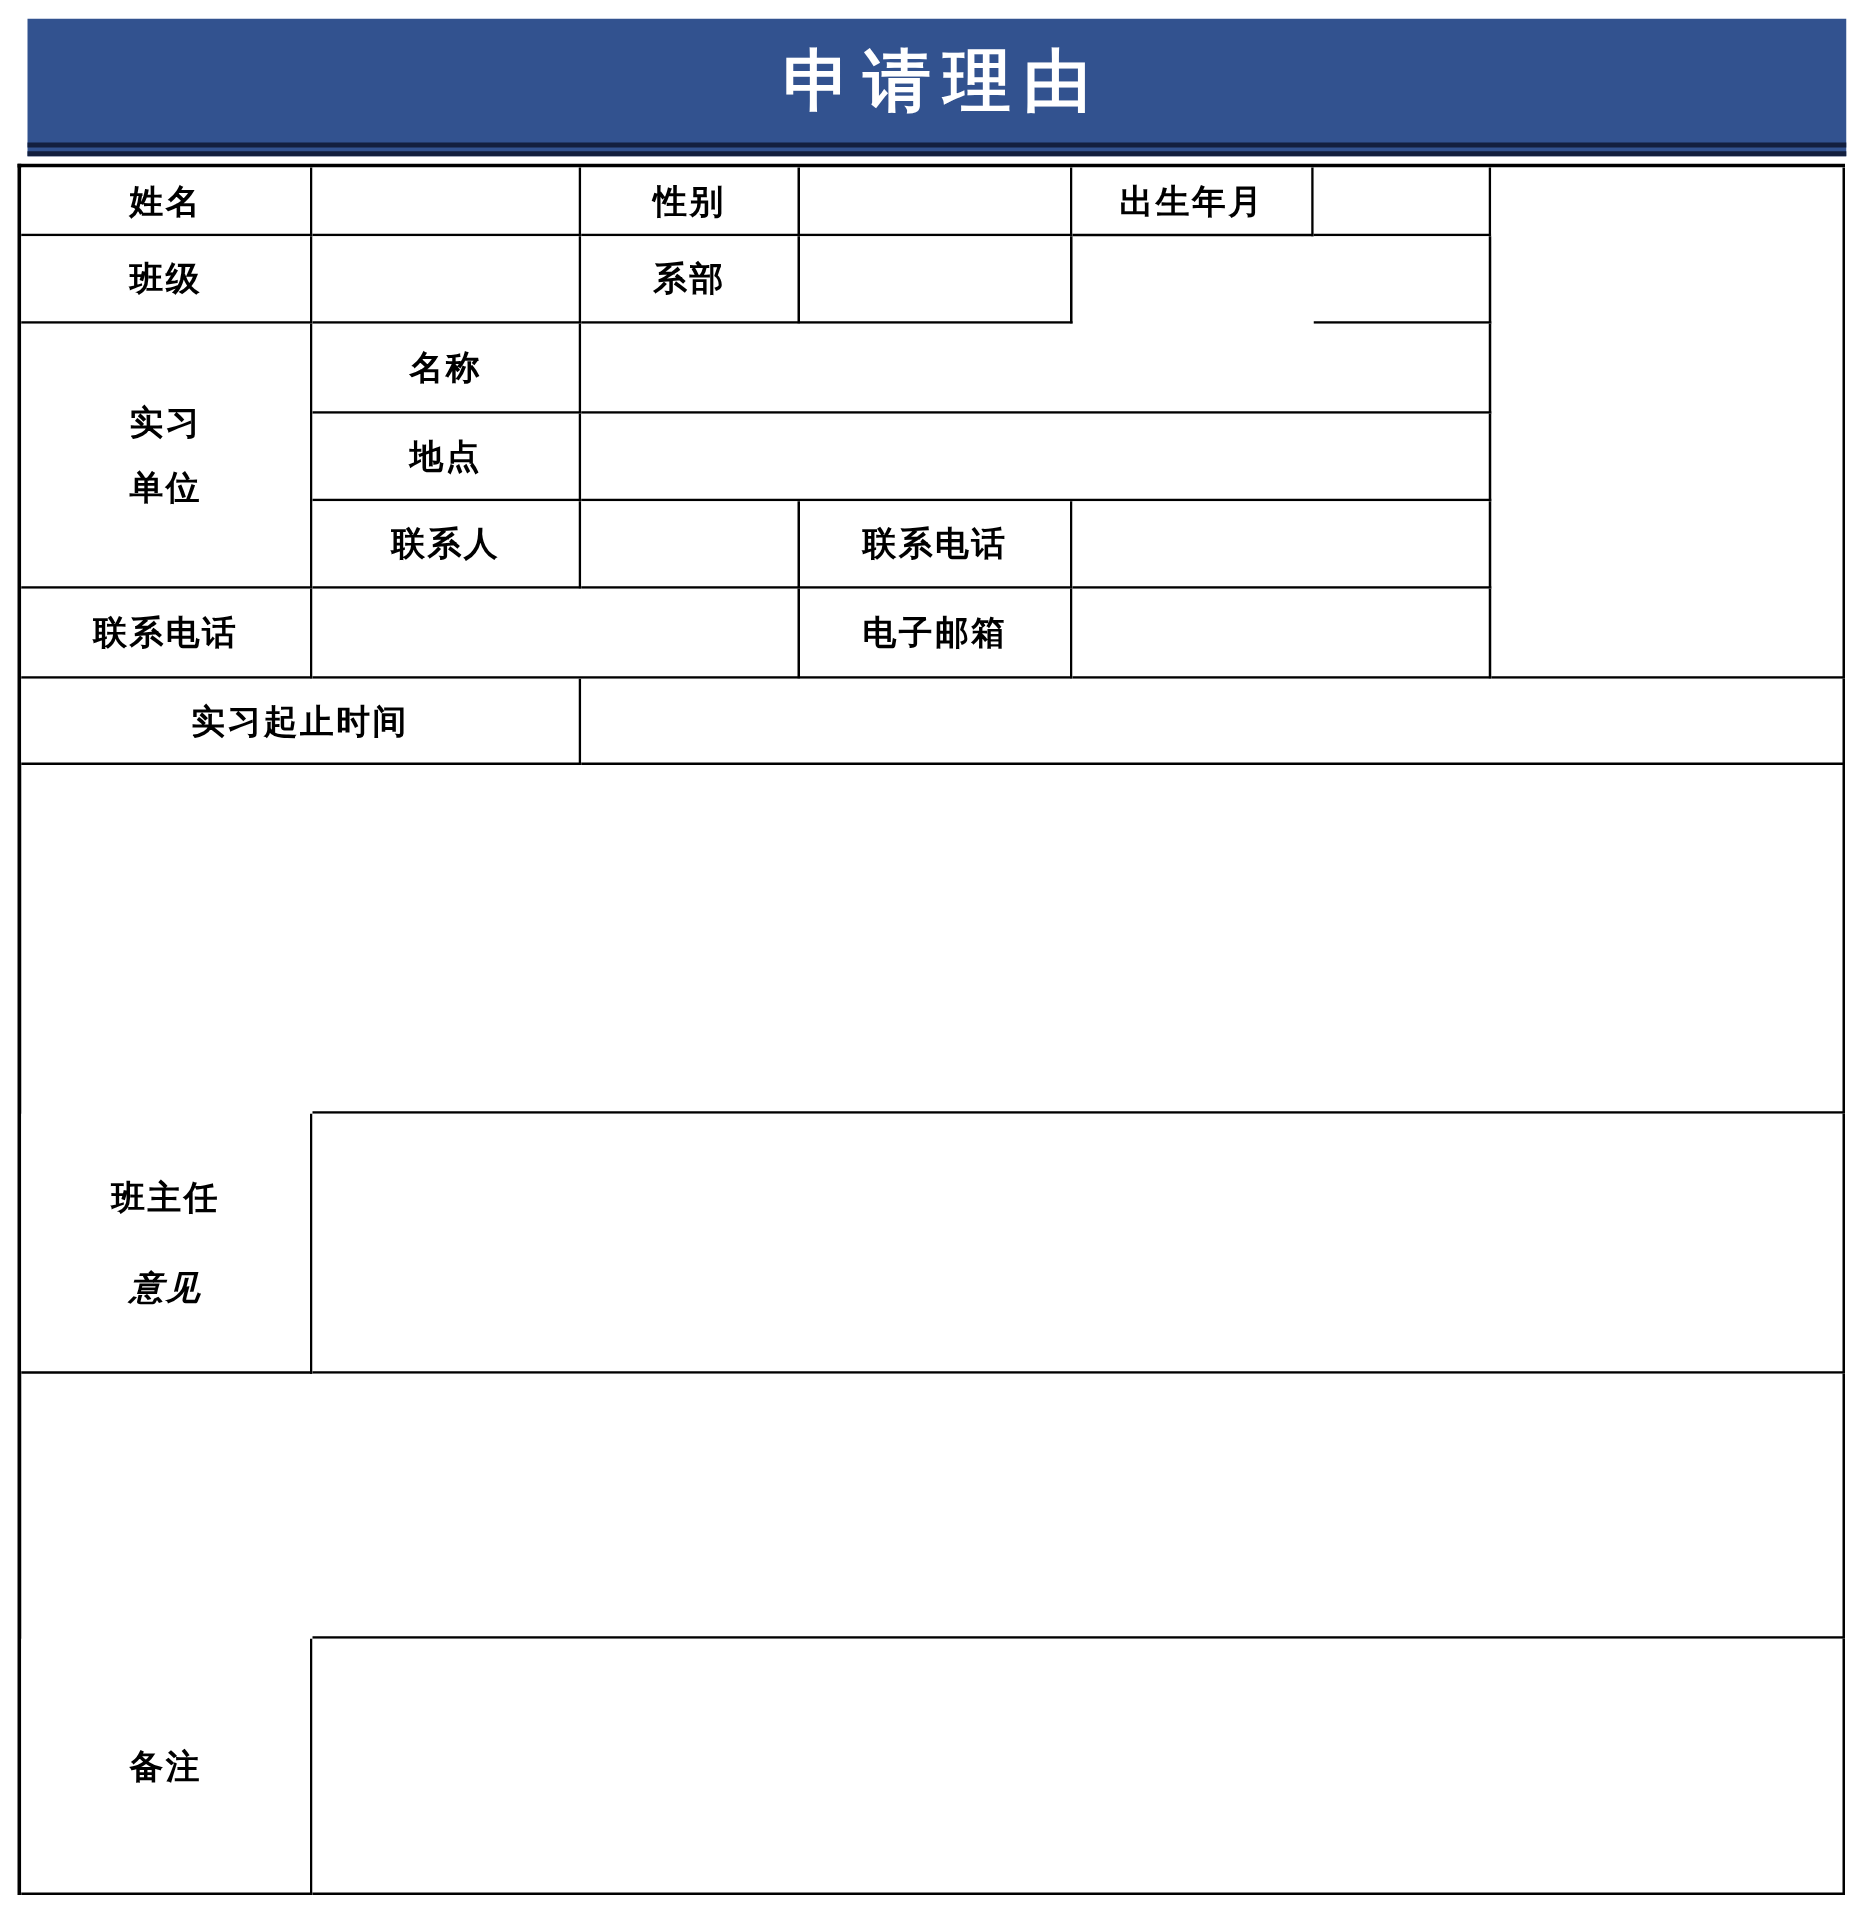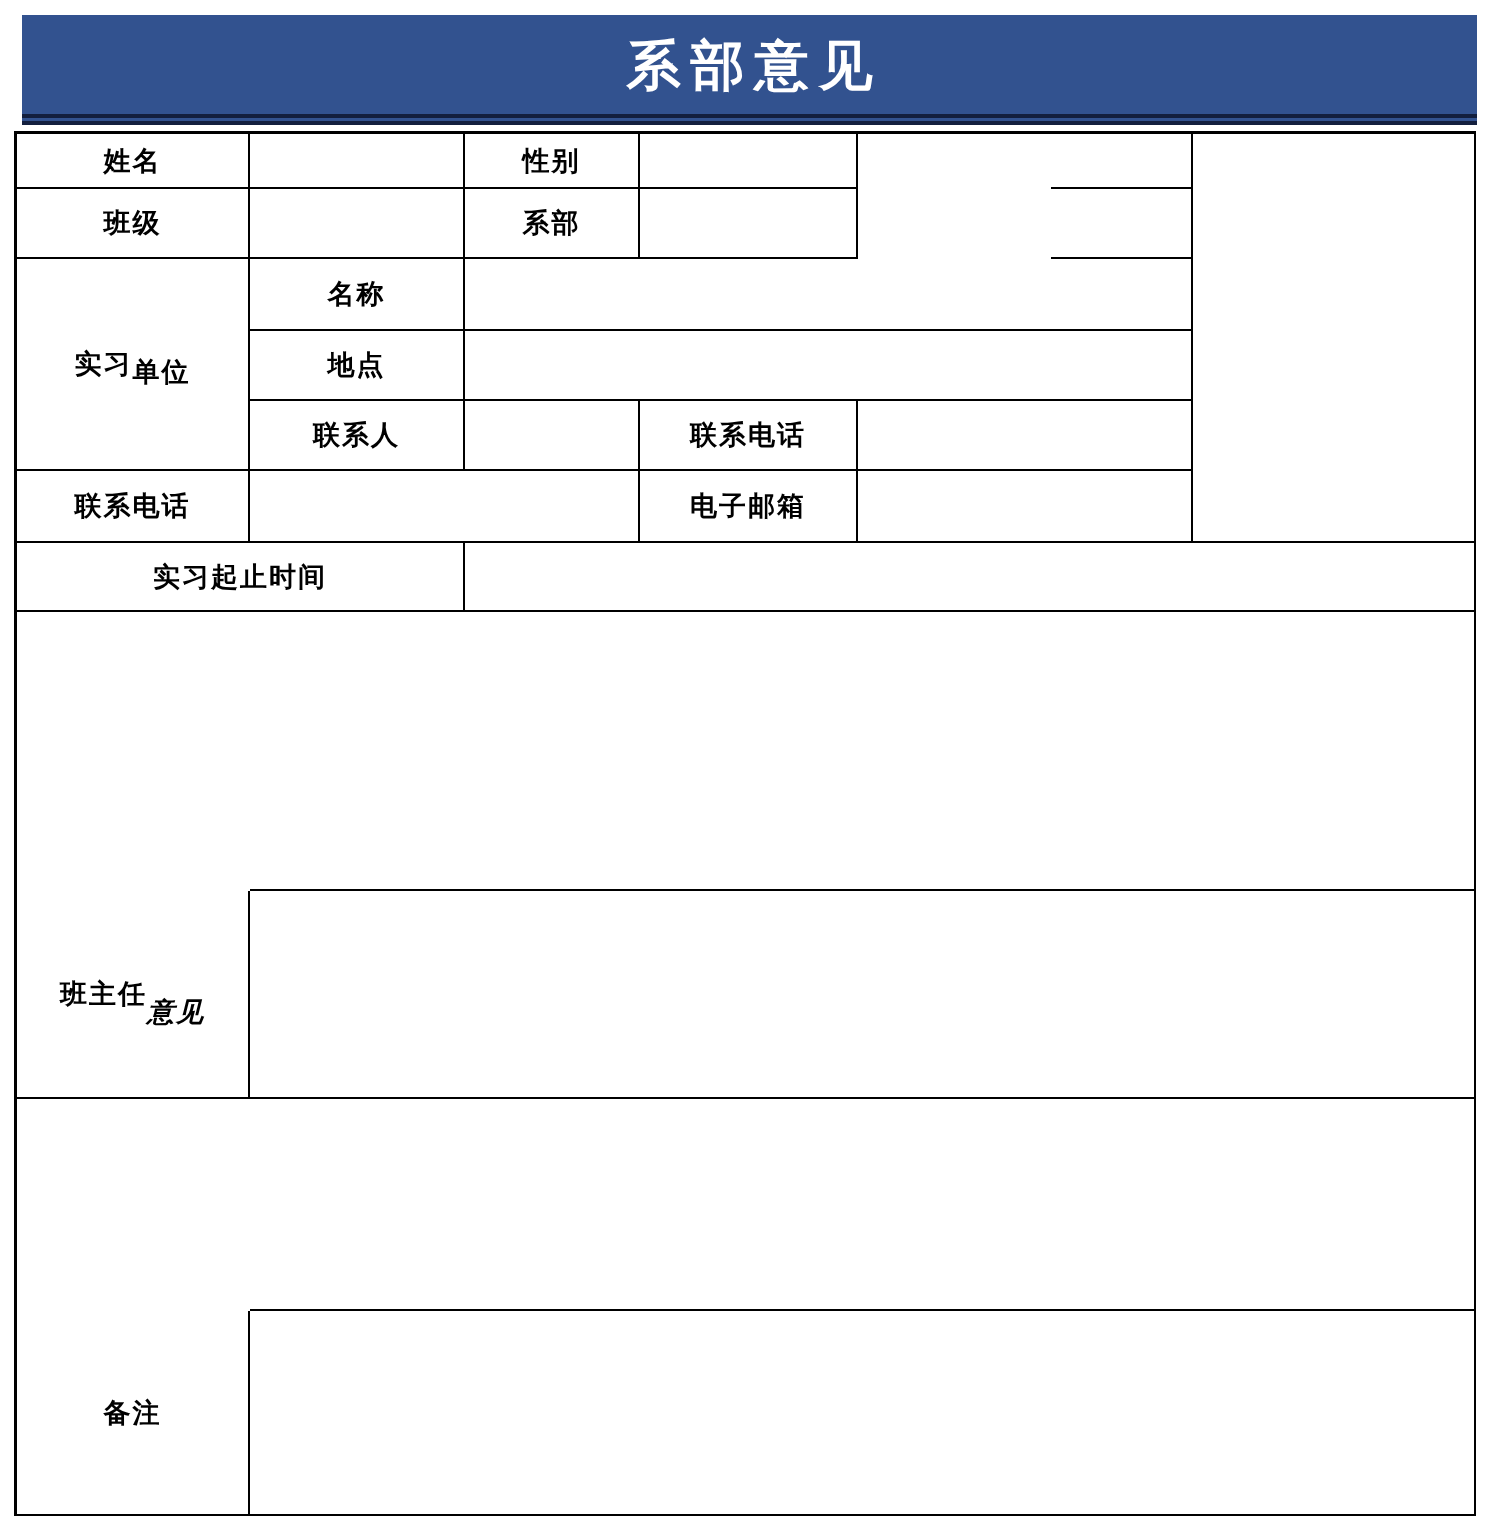--- a/index.html
+++ b/index.html
@@ -51,40 +51,41 @@
     text-align: center;
     background: #ffffff;
     overflow: hidden;
   }
   .label {
     font-weight: 700;
     font-size: 27px;
     color: #000000;
     letter-spacing: 2px;
   }
-  .label.two-line { flex-direction: row; }
+  .label.two-line { flex-direction: column; }
   .label.two-line.wide-gap span + span { margin-top: 36px; font-style: italic; }
   .label.two-line.narrow-gap span + span { margin-top: 16px; }
   .value { font-size: 24px; color: #000000; }
 </style>
 </head>
 <body>
 
 <div class="sheet">
 
   <div class="banner">
-    <h1>系部意见</h1>
+    <h1>申请理由</h1>
   </div>
 
   <div class="grid">
 
     <div class="cell label" style="grid-area:1/1/2/2">姓名</div>
     <div class="cell value" style="grid-area:1/2/2/3"></div>
     <div class="cell label" style="grid-area:1/3/2/4">性别</div>
     <div class="cell value" style="grid-area:1/4/2/5"></div>
+    <div class="cell label" style="grid-area:1/5/2/6">出生年月</div>
     <div class="cell value" style="grid-area:1/6/2/7"></div>
     <div class="cell value" style="grid-area:1/7/7/8"></div>
 
     <div class="cell label" style="grid-area:2/1/3/2">班级</div>
     <div class="cell value" style="grid-area:2/2/3/3"></div>
     <div class="cell label" style="grid-area:2/3/3/4">系部</div>
     <div class="cell value" style="grid-area:2/4/3/5"></div>
     <div class="cell value" style="grid-area:2/6/3/7"></div>
 
     <div class="cell label two-line narrow-gap" style="grid-area:3/1/6/2">

